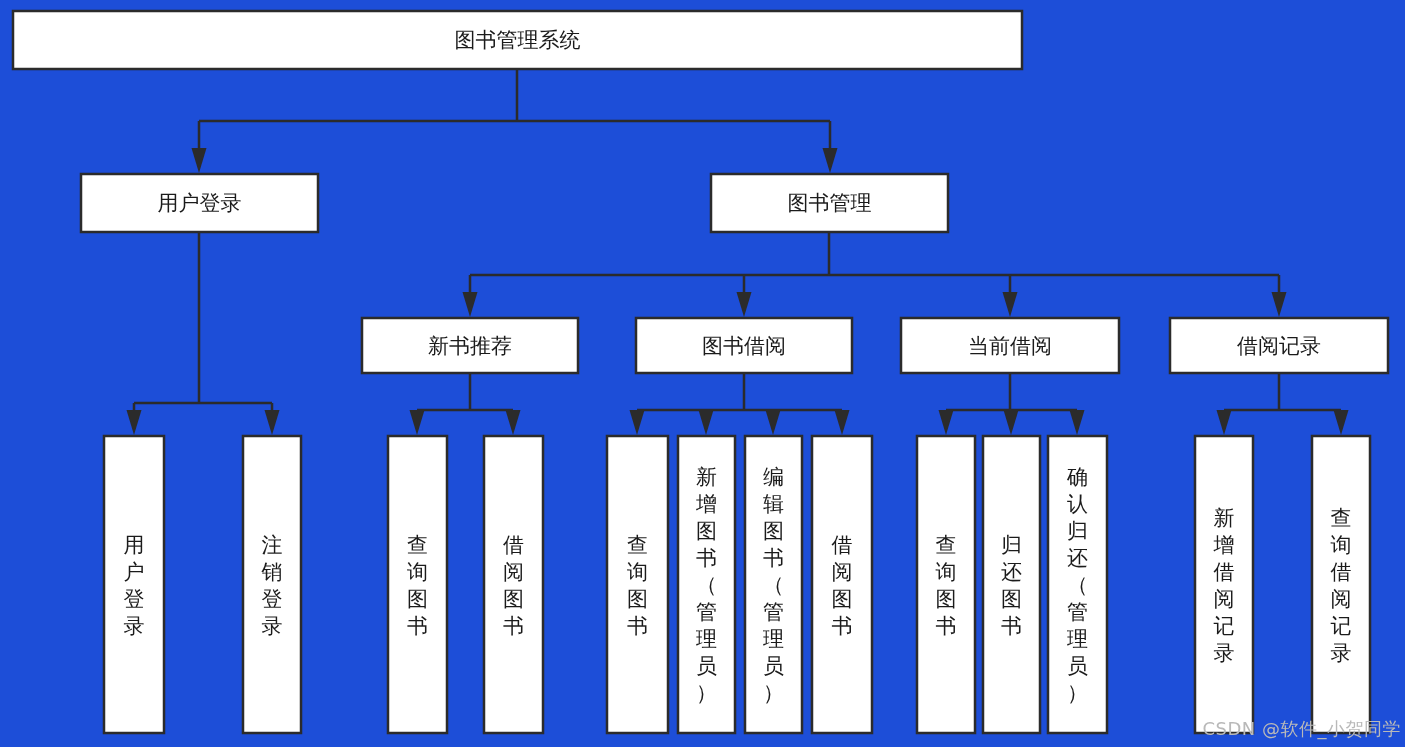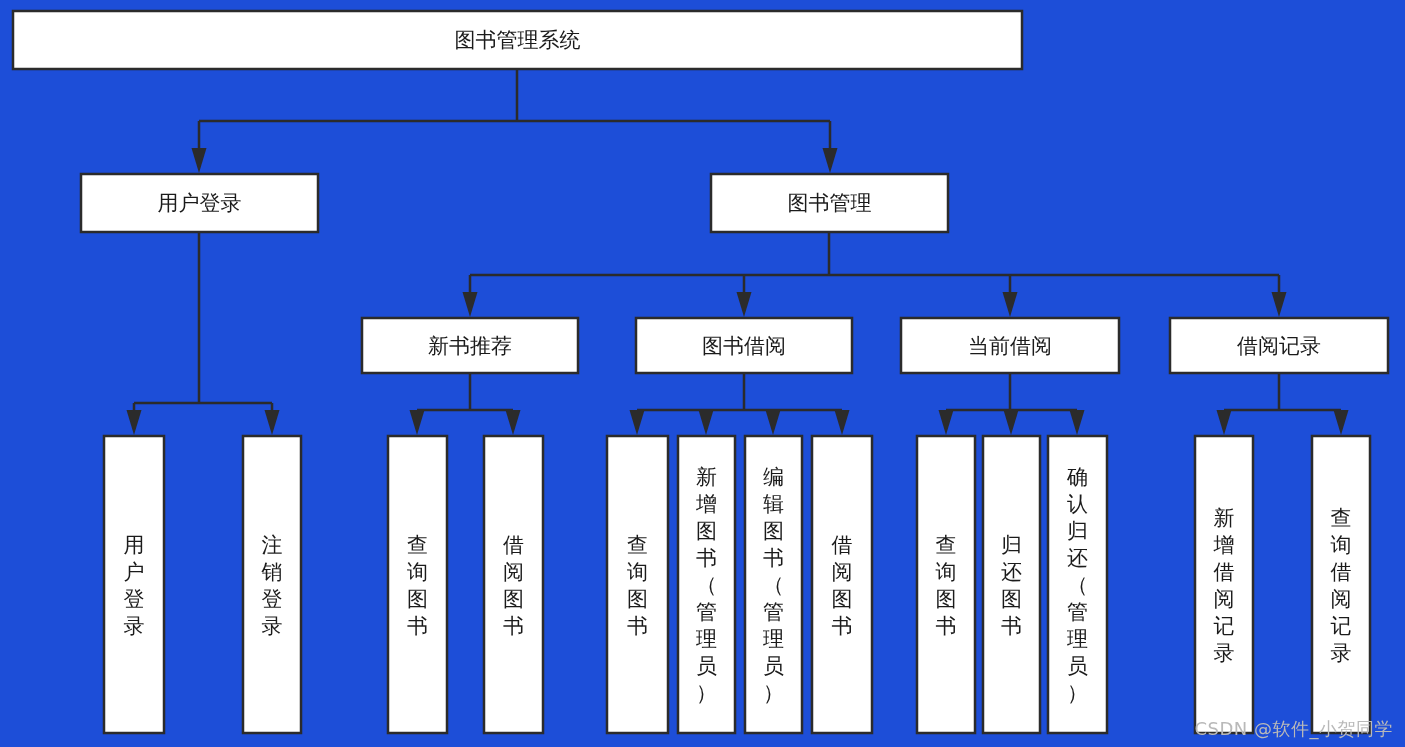--- a/index.html
+++ b/index.html
@@ -48,21 +48,21 @@
     stroke-width: 2.5;
     fill: none;
     stroke-linecap: butt;
   }
   .arrow-head {
     fill: #2b2b2b;
     stroke: none;
   }
   .watermark {
     position: absolute;
-    right: 12px;
+    right: 4px;
     bottom: 6px;
     font-family: "DejaVu Sans", "Liberation Sans", sans-serif;
     font-size: 18px;
     color: #b9b9b9;
     letter-spacing: 0.5px;
     white-space: nowrap;
     pointer-events: none;
   }
 </style>
 </head>

